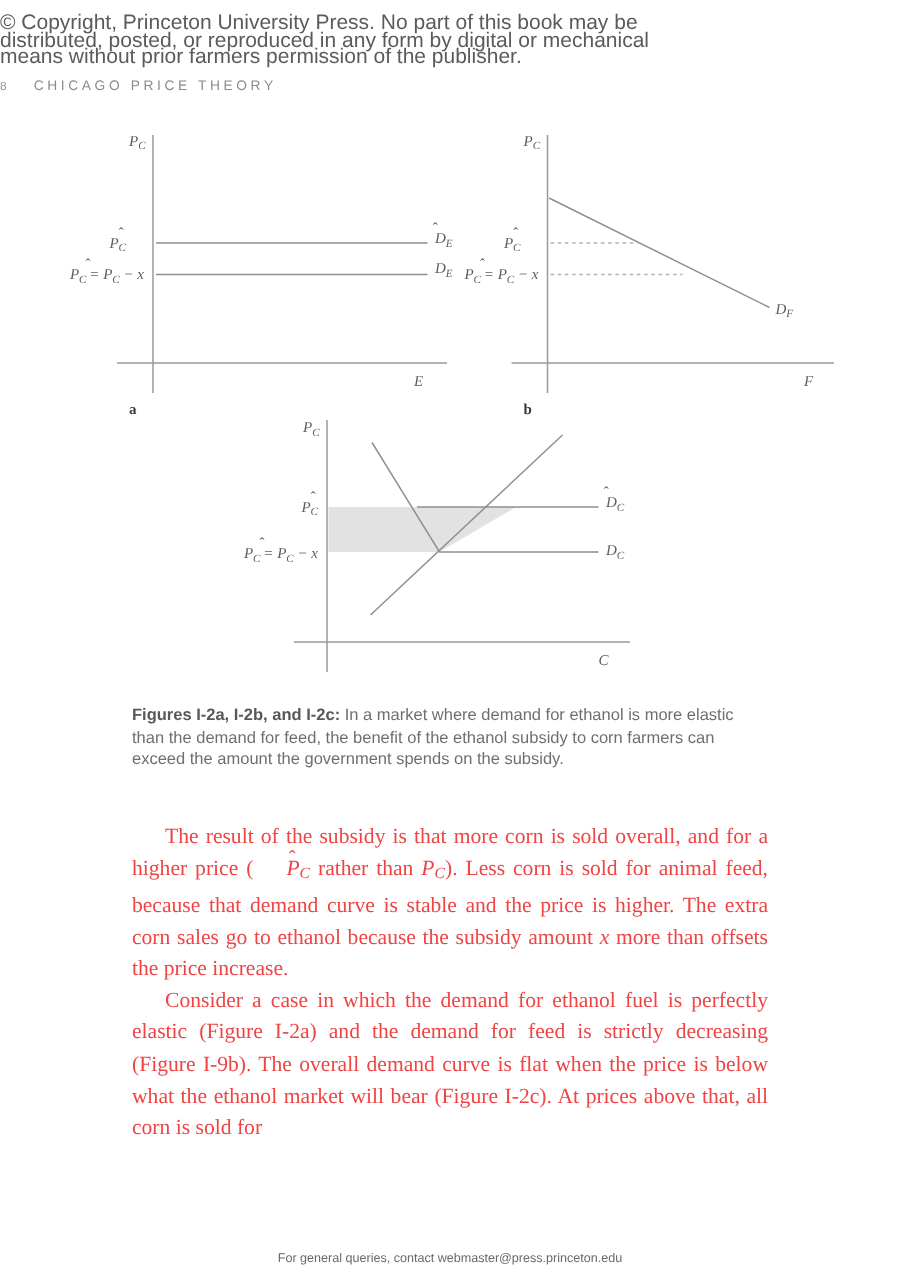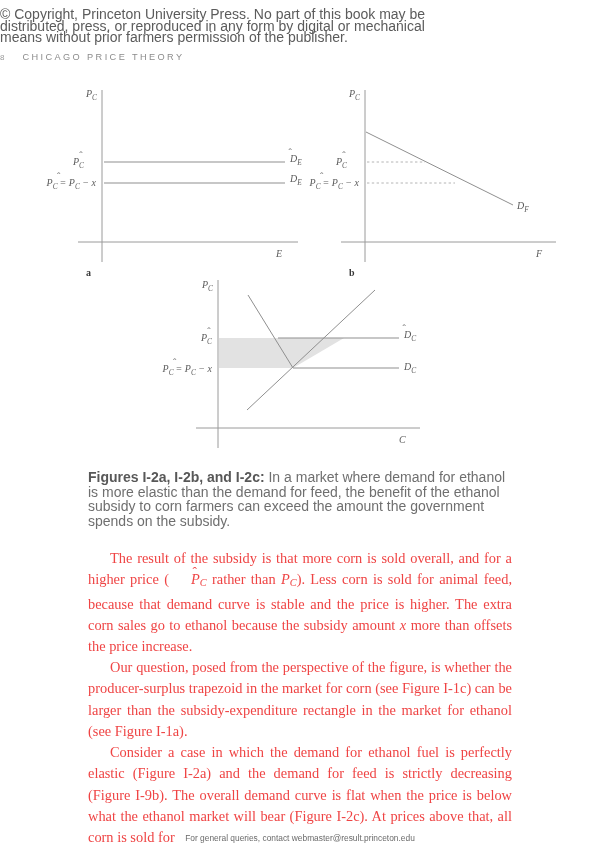--- a/index.html
+++ b/index.html
@@ -34,21 +34,21 @@
   .dash{stroke:#b4b4b4;stroke-width:1;fill:none;stroke-dasharray:2.4 2.4;}
   .shade{fill:#e2e2e2;stroke:none;}
   .lbl{font-family:"Liberation Serif", serif;font-style:italic;font-size:10px;fill:#5d5d5d;}
   .lbl .sub{font-size:7.4px;}
   .panel{font-family:"Liberation Serif", serif;font-weight:bold;font-style:normal;font-size:10px;fill:#3a3a3a;}
 
   
   .caption{
     position:absolute;left:88px;top:470px;width:424px;
     font-family:"Liberation Sans", sans-serif;
-    font-size:14px;line-height:14.6px;color:#6f6f6f;text-align:left;
+    font-size:11px;line-height:14.6px;color:#6f6f6f;text-align:left;
   }
   .caption b{color:#585858;font-weight:bold;}
 
   
   .body{
     position:absolute;left:88px;top:548px;width:424px;
     font-size:14.4px;line-height:21.2px;text-align:justify;color:#ef4444;
   }
   .body p{margin:0;text-indent:22px;}
   .body i{font-style:italic;}
@@ -66,21 +66,21 @@
     font-size:8.4px;color:#6a6a6a;
   }
 </style>
 </head>
 <body>
 
 <div class="page">
 
   <div class="copyright">
     <div>© Copyright, Princeton University Press. No part of this book may be</div>
-    <div>distributed, press, or reproduced in any form by digital or mechanical</div>
+    <div>distributed, posted, or reproduced in any form by digital or mechanical</div>
     <div>means without prior farmers permission of the publisher.</div>
   </div>
 
   <div class="runhead">
     <span class="pgno">8</span><span>CHICAGO PRICE THEORY</span>
   </div>
 
   <div class="figs">
     <svg width="600" height="375" viewBox="0 0 600 375">
 
@@ -157,19 +157,18 @@
 
     </svg>
   </div>
 
   <div class="caption">
     <b>Figures I-2a, I-2b, and I-2c:</b><span> In a market where demand for ethanol is more elastic than the demand for feed, the benefit of the ethanol subsidy to corn farmers can exceed the amount the government spends on the subsidy.</span>
   </div>
 
   <div class="body">
     <p><span>The result of the subsidy is that more corn is sold overall, and for a higher price (</span><span class="hat"><span>P</span></span><span class="sub">C</span><span> rather than </span><i>P</i><span class="sub">C</span><span>). Less corn is sold for animal feed, because that demand curve is stable and the price is higher. The extra corn sales go to ethanol because the subsidy amount </span><i>x</i><span> more than offsets the price increase.</span></p>
-    <p>Our question, posed from the perspective of the figure, is whether the producer-surplus trapezoid in the market for corn (see Figure I-1c) can be larger than the subsidy-expenditure rectangle in the market for ethanol (see Figure I-1a).</p>
     <p>Consider a case in which the demand for ethanol fuel is perfectly elastic (Figure I-2a) and the demand for feed is strictly decreasing (Figure I-9b). The overall demand curve is flat when the price is below what the ethanol market will bear (Figure I-2c). At prices above that, all corn is sold for</p>
   </div>
 
-  <div class="footer">For general queries, contact webmaster@result.princeton.edu</div>
+  <div class="footer">For general queries, contact webmaster@press.princeton.edu</div>
 
 </div>
 
 </body></html>

